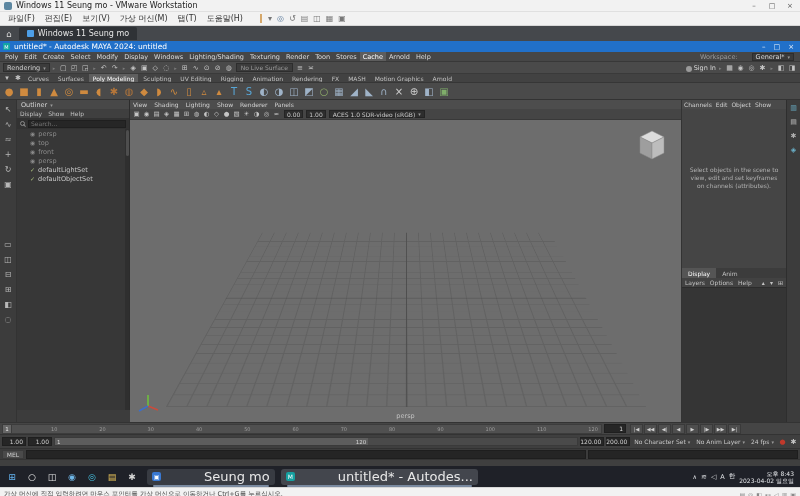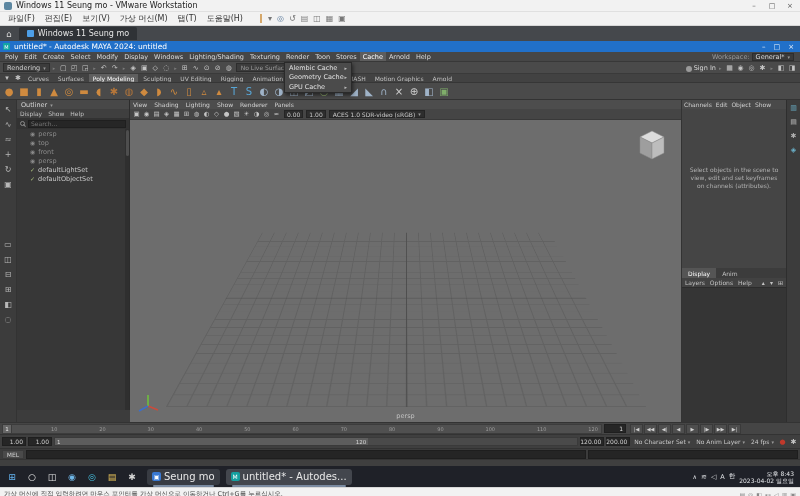--- a/index.html
+++ b/index.html
@@ -26,21 +26,21 @@
   .vm-tab-ic{width:7px;height:7px;background:#4d9fe8;border-radius:1px;}
 
   
   .m-title{top:41px;height:11px;background:#2170c9;color:#fff;font-size:7.5px;padding:0 3px;gap:4px;}
   .m-logo{width:7px;height:7px;background:#12a5a5;border-radius:1px;color:#fff;font-size:5px;display:flex;align-items:center;justify-content:center;}
   .m-ctrls{margin-left:auto;display:flex;gap:8px;padding-right:3px;}
   .m-ctrl{font-size:7px;color:#eaf2fb;}
   .m-menubar{top:52px;height:10px;background:#464646;border-bottom:1px solid #383838;font-size:6.5px;color:#dcdcdc;padding:0 2px;}
   .mmenu{padding:0 3px;height:100%;display:flex;align-items:center;}
   .mmenu.active{background:#5d5d5d;color:#fff;}
-  .ws-label{color:#9a9a9a;margin-right:2px;}
+  .ws-label{color:#9a9a9a;margin-right:14px;}
   .ws-box{display:flex;align-items:center;gap:3px;background:#3a3a3a;border:1px solid #2d2d2d;padding:0 3px;height:8px;color:#d8d8d8;margin-right:4px;}
   .caret{font-size:5px;color:#9a9a9a;}
 
   
   .m-status{top:62px;height:12px;background:#4a4a4a;border-bottom:1px solid #3a3a3a;padding:0 3px;gap:2px;font-size:6.5px;color:#cfcfcf;}
   .mode-box{display:flex;align-items:center;gap:3px;background:#3c3c3c;border:1px solid #2d2d2d;height:9px;padding:0 3px;}
   .grp{display:flex;gap:1px;align-items:center;}
   .ic{width:10px;height:10px;display:flex;align-items:center;justify-content:center;font-size:7px;color:var(--c,#c4c4c4);font-style:normal;}
   .sep{font-size:5px;color:#7c7c7c;padding:0 1px;}
   .nls{background:#3c3c3c;border:1px solid #2d2d2d;color:#9a9a9a;font-size:6px;height:9px;display:flex;align-items:center;padding:0 4px;}
@@ -135,21 +135,21 @@
 
   
   .taskbar{top:466px;height:21px;background:#1f2128;padding:0 3px;gap:2px;}
   .tb-btn{width:18px;height:17px;display:flex;align-items:center;justify-content:center;border-radius:3px;}
   .tb-ic{font-size:9px;color:var(--c,#e0e0e0);}
   .tb-app{height:16px;display:flex;align-items:center;gap:3px;background:#383b42;border-radius:3px;padding:0 5px;margin-left:4px;position:relative;}
   .tb-app::after{content:"";position:absolute;bottom:-2px;left:6px;right:6px;height:2px;background:#7a8aa0;border-radius:1px;}
   .tb-app.active{background:#43464d;}
   .appicon{width:9px;height:9px;border-radius:2px;background:var(--c,#666);color:#fff;display:flex;align-items:center;justify-content:center;}
   .appicon i{font-size:6px;font-style:normal;}
-  .tb-label{font-size:10px;color:#e8e8e8;white-space:nowrap;}
+  .tb-label{font-size:13px;color:#e8e8e8;white-space:nowrap;margin-left:40px;}
   .tray{margin-left:auto;display:flex;align-items:center;gap:4px;padding-right:3px;color:#dfe1e4;}
   .tray-chevron{font-size:6px;}
   .tray-ic{font-size:7px;color:#d5d7da;}
   .tray-ime{font-size:6.5px;}
   .clock{text-align:right;font-size:6px;line-height:7px;color:#e4e6e9;}
 
   
   .vm-status{top:487px;height:14px;background:#f2f2f2;border-top:1px solid #d8d8d8;font-size:6.5px;color:#444;padding:0 4px;gap:3px;}
   .vm-sic{font-size:6px;color:#8a8a8a;}
 
@@ -598,28 +598,14 @@
     <span class="spacer"></span>
     <span class="vm-sic">▤</span>
       <span class="vm-sic">◎</span>
       <span class="vm-sic">◧</span>
       <span class="vm-sic">⊷</span>
       <span class="vm-sic">◁</span>
       <span class="vm-sic">▥</span>
       <span class="vm-sic">▣</span>
   </div>
 
-  <div class="cache-menu">
-    <div class="cmi">
-        <span>Alembic Cache</span>
-        <span class="arr">▸</span>
-      </div>
-      <div class="cmi">
-        <span>Geometry Cache</span>
-        <span class="arr">▸</span>
-      </div>
-      <div class="cmi">
-        <span>GPU Cache</span>
-        <span class="arr">▸</span>
-      </div>
-  </div>
 
 </div>
 
 </body></html>

